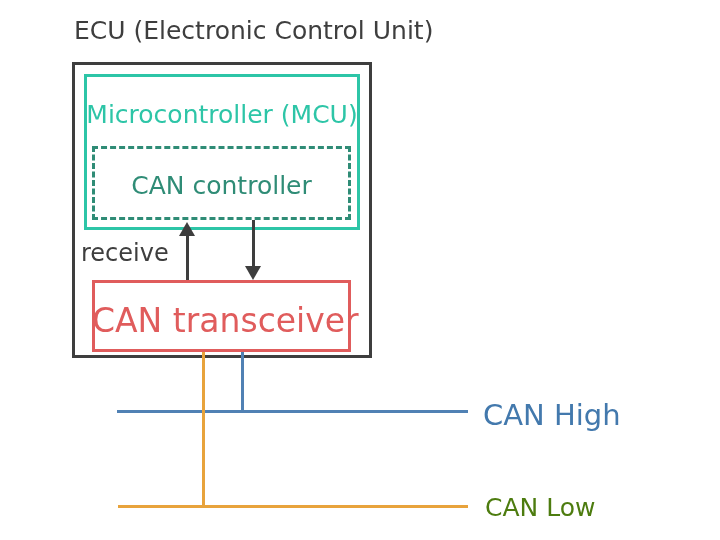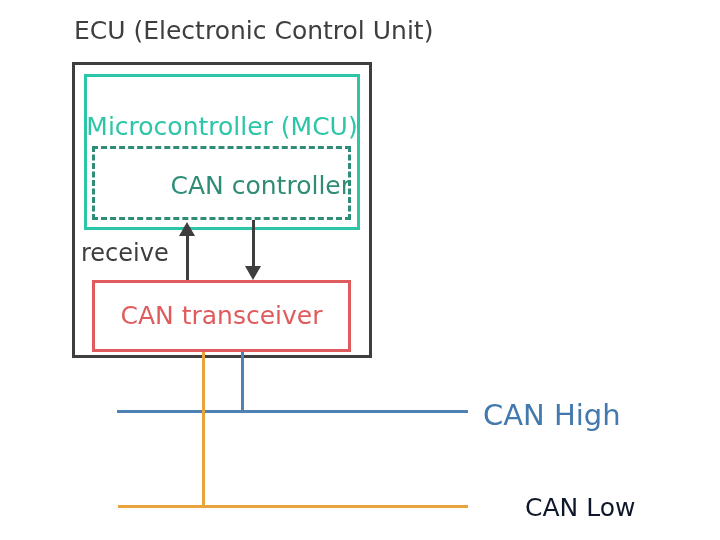--- a/index.html
+++ b/index.html
@@ -38,49 +38,48 @@
     border: 3px solid #2DC5A7;
     background: transparent;
   }
   .mcu-label {
     left: 84px; top: 100px;
     width: 276px;
     text-align: center;
     font-size: 25px;
     color: #2DC5A7;
     white-space: nowrap;
-    margin-top: 12px;
   }
 
   .controller-box {
     left: 92px; top: 146px;
     width: 253px; height: 68px;
     border: 3px dashed #2F8C76;
     background: transparent;
   }
   .controller-label {
     left: 92px; top: 171px;
     width: 259px;
-    text-align: right;
+    text-align: center;
     font-size: 25px;
     color: #2F8C76;
     white-space: nowrap;
   }
 
   .transceiver-box {
     left: 92px; top: 280px;
     width: 253px; height: 66px;
     border: 3px solid #E05C5C;
     background: #ffffff;
   }
   .transceiver-label {
     left: 92px; top: 301px;
     width: 259px;
     text-align: center;
-    font-size: 25px;
+    font-size: 33px;
     color: #E05C5C;
     white-space: nowrap;
   }
 
   .receive-label {
     left: 81px; top: 239px;
     font-size: 24px;
     color: #3E3E3E;
     white-space: nowrap;
   }
@@ -136,23 +135,22 @@
 
   .can-high-label {
     left: 483px; top: 398px;
     font-size: 29px;
     color: #4379AD;
     white-space: nowrap;
   }
   .can-low-label {
     left: 485px; top: 493px;
     font-size: 25px;
-    color: #0f172a;
+    color: #4d7c0f;
     white-space: nowrap;
-    margin-left: 40px;
   }
 </style>
 </head>
 <body>
 
 <div id="canvas">
 
   <div class="abs title">ECU (Electronic Control Unit)</div>
 
   <div class="abs outer-box"></div>

